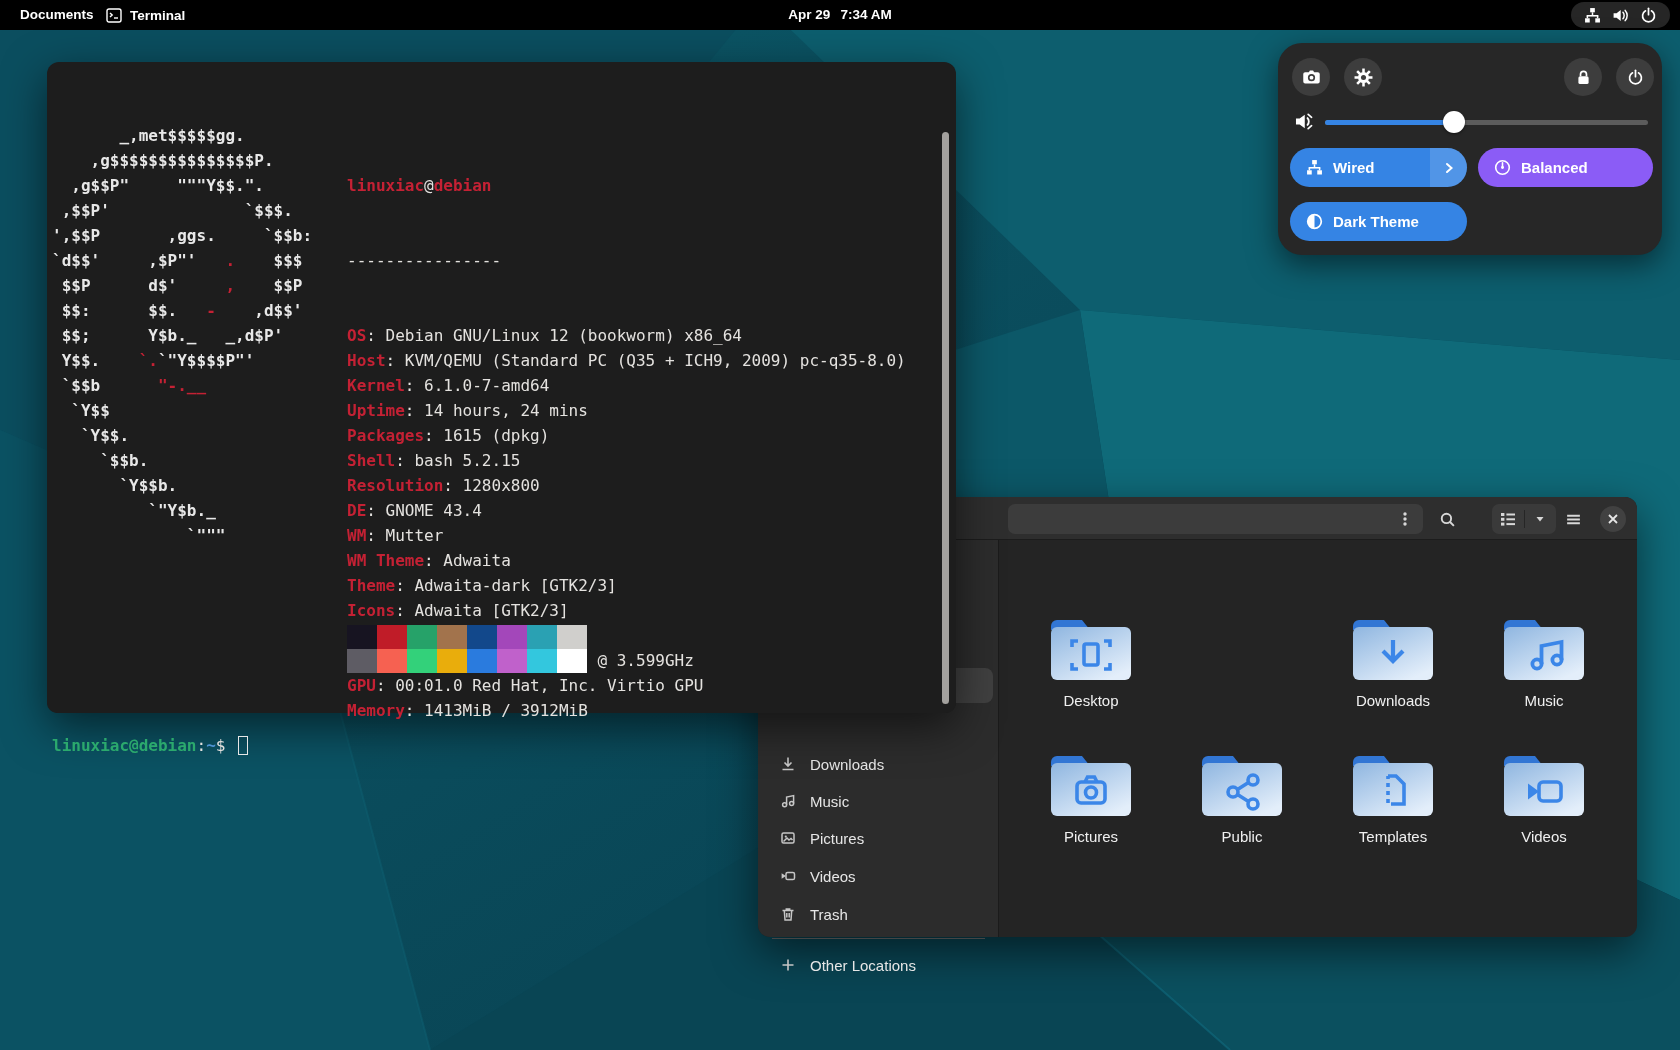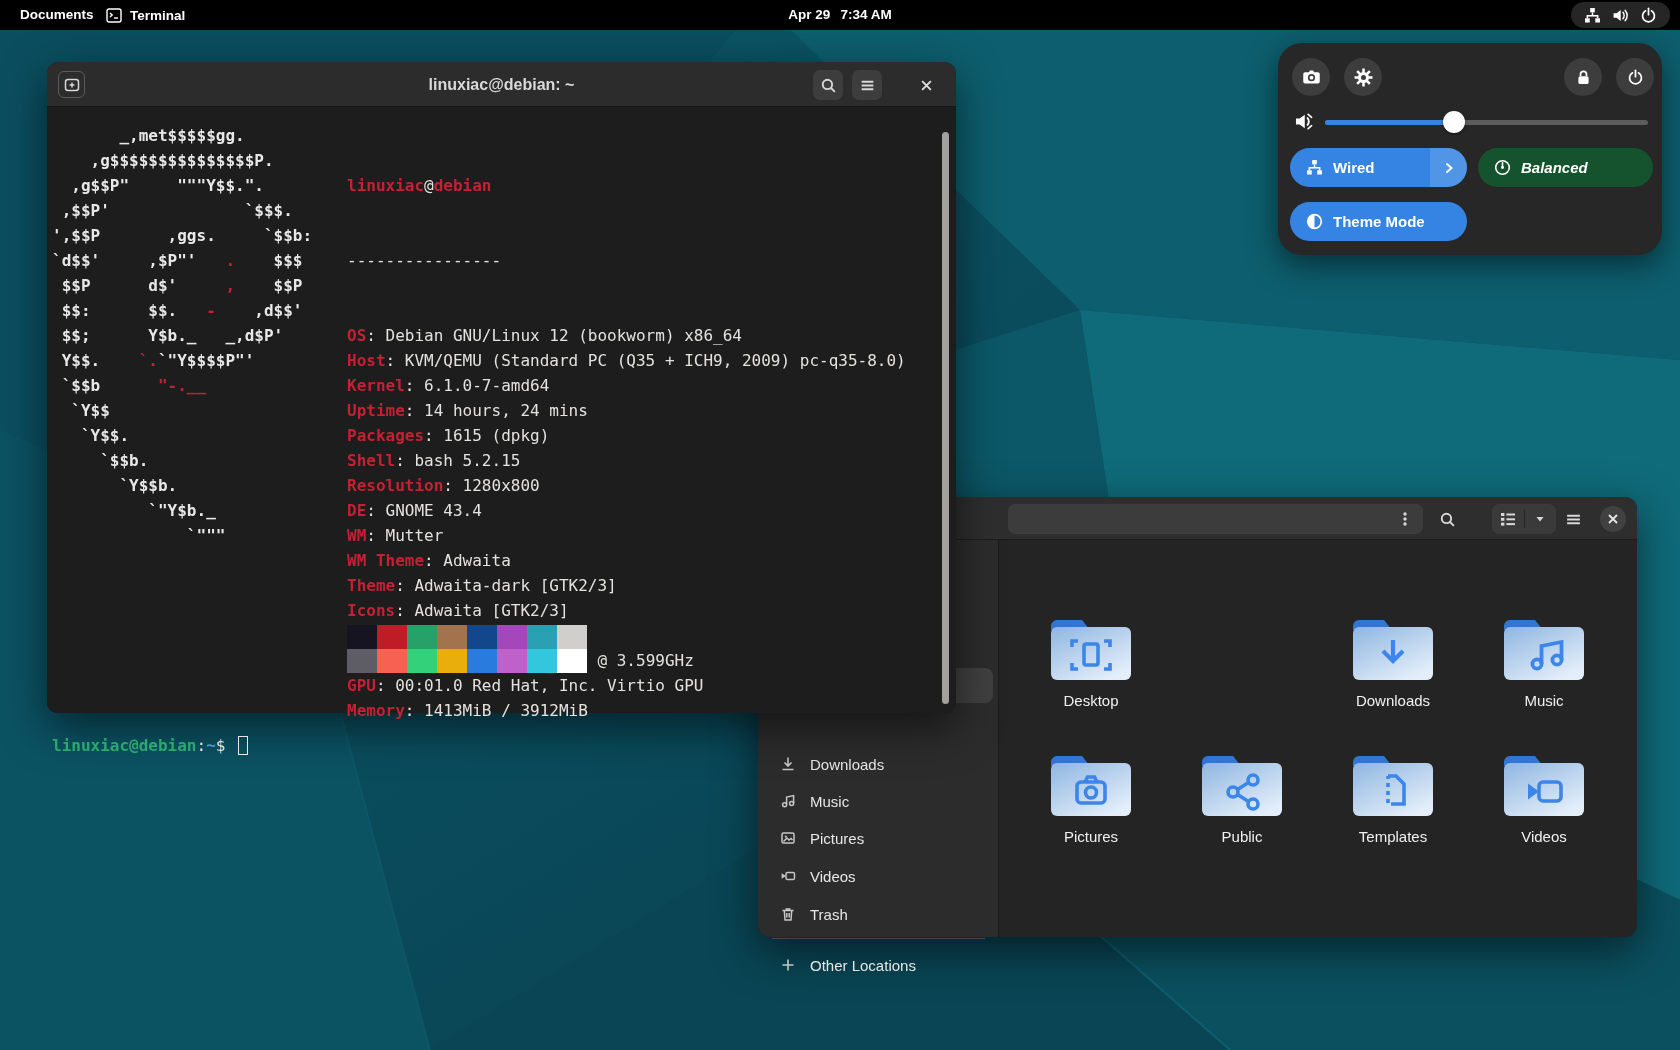--- a/index.html
+++ b/index.html
@@ -28,21 +28,21 @@
                display:flex; align-items:center; justify-content:center; top:15px; cursor:default; }
   .qs-track { position:absolute; left:47px; top:77px; width:323px; height:5px; border-radius:3px;
               background:#5c5c5c; }
   .qs-track-fill { position:absolute; left:0; top:0; height:5px; border-radius:3px; background:#3584e4; }
   .qs-knob { position:absolute; top:-9px; width:22px; height:22px; border-radius:50%; background:#fff;
              transform:translateX(-11px); box-shadow:0 1px 3px rgba(0,0,0,.5); }
   .qs-speaker { position:absolute; left:16px; top:68px; }
   .qs-pill { position:absolute; height:39px; border-radius:20px; display:flex; align-items:center;
              gap:10px; padding:0 16px; font-size:15px; font-weight:bold; }
   .qs-pill.blue { background:#3584e4; }
-  .qs-pill.gray { background:#14532d;font-style:italic; }
+  .qs-pill.gray { background:#8b5cf6; }
   .qs-wired { left:12px; top:105px; width:177px; }
   .qs-wired-arrow { position:absolute; right:0; top:0; width:37px; height:39px;
                     background:rgba(255,255,255,.14); border-radius:0 20px 20px 0;
                     display:flex; align-items:center; justify-content:center; }
   .qs-balanced { left:200px; top:105px; width:175px; }
   .qs-dark { left:12px; top:159px; width:177px; }
 
   
   .window { position:absolute; box-shadow:0 14px 44px rgba(0,0,0,.55); border-radius:12px; }
 
@@ -354,45 +354,20 @@
             <rect x="38" y="30" width="22" height="19" rx="4"></rect>
             <path d="M38 39.5L27 31.5v16z" fill="#3b86e8" stroke="none"></path>
           </g>
         </svg>
         <div class="folder-label">Videos</div>
       </div>
     </div>
   </div>
 
   <div class="window term">
-    <div class="term-titlebar">
-      <div class="term-title">linuxiac@debian: ~</div>
-      <div class="term-newtab">
-        <svg width="16" height="16" viewBox="0 0 16 16" fill="none" stroke="#d8d8d8" stroke-width="1.5">
-          <rect x="1.5" y="2.5" width="13" height="11" rx="2.5"></rect>
-            <path d="M8 5.5v5M5.5 8h5"></path>
-        </svg>
-      </div>
-      <div class="term-hbtn" style="left:766px;">
-        <svg width="17" height="17" viewBox="0 0 16 16" fill="none" stroke="#d8d8d8" stroke-width="1.8">
-          <circle cx="7" cy="7" r="4.4"></circle>
-            <path d="M10.4 10.4L14 14"></path>
-        </svg>
-      </div>
-      <div class="term-hbtn" style="left:805px;">
-        <svg width="17" height="17" viewBox="0 0 16 16" stroke="#d8d8d8" stroke-width="2" fill="none">
-          <path d="M2.5 4.5h11M2.5 8h11M2.5 11.5h11"></path>
-        </svg>
-      </div>
-      <div class="term-closebtn" style="left:864px;">
-        <svg width="13" height="13" viewBox="0 0 12 12" stroke="#e0e0e0" stroke-width="1.7" fill="none">
-          <path d="M2 2l8 8M10 2l-8 8"></path>
-        </svg>
-      </div>
-    </div>
 
     <div class="term-body">
       <div class="term-scrollbar"></div>
 
       <div class="term-art" id="ascii-art"><div><span>       _,met$$$$$gg.</span></div><div><span>    ,g$$$$$$$$$$$$$$$P.</span></div><div><span>  ,g$$P"     """Y$$.".</span></div><div><span> ,$$P'              `$$$.</span></div><div><span>',$$P       ,ggs.     `$$b:</span></div><div><span>`d$$'     ,$P"'   </span><span class="acc">.</span><span>    $$$</span></div><div><span> $$P      d$'     </span><span class="acc">,</span><span>    $$P</span></div><div><span> $$:      $$.   </span><span class="acc">-</span><span>    ,d$$'</span></div><div><span> $$;      Y$b._   _,d$P'</span></div><div><span> Y$$.    </span><span class="acc">`.</span><span>`"Y$$$$P"'</span></div><div><span> `$$b      </span><span class="acc">"-.__</span></div><div><span>  `Y$$</span></div><div><span>   `Y$$.</span></div><div><span>     `$$b.</span></div><div><span>       `Y$$b.</span></div><div><span>          `"Y$b._</span></div><div><span>              `"""</span></div></div>
 
       <div class="nf">
         <div class="nf-title"><span class="name">linuxiac</span><span class="at">@</span><span class="name">debian</span></div>
         <div>----------------</div>
         <div id="nf-lines"><div><span class="nf-label">OS</span><span>: Debian GNU/Linux 12 (bookworm) x86_64</span></div><div><span class="nf-label">Host</span><span>: KVM/QEMU (Standard PC (Q35 + ICH9, 2009) pc-q35-8.0)</span></div><div><span class="nf-label">Kernel</span><span>: 6.1.0-7-amd64</span></div><div><span class="nf-label">Uptime</span><span>: 14 hours, 24 mins</span></div><div><span class="nf-label">Packages</span><span>: 1615 (dpkg)</span></div><div><span class="nf-label">Shell</span><span>: bash 5.2.15</span></div><div><span class="nf-label">Resolution</span><span>: 1280x800</span></div><div><span class="nf-label">DE</span><span>: GNOME 43.4</span></div><div><span class="nf-label">WM</span><span>: Mutter</span></div><div><span class="nf-label">WM Theme</span><span>: Adwaita</span></div><div><span class="nf-label">Theme</span><span>: Adwaita-dark [GTK2/3]</span></div><div><span class="nf-label">Icons</span><span>: Adwaita [GTK2/3]</span></div><div><span class="nf-label">Terminal</span><span>: gnome-terminal</span></div><div><span class="nf-label">CPU</span><span>: AMD Ryzen 5 3600 (2) @ 3.599GHz</span></div><div><span class="nf-label">GPU</span><span>: 00:01.0 Red Hat, Inc. Virtio GPU</span></div><div><span class="nf-label">Memory</span><span>: 1413MiB / 3912MiB</span></div></div>
@@ -534,17 +509,17 @@
         <circle cx="8" cy="8" r="1.4" fill="#fff" stroke="none"></circle>
       </svg>
       <span>Balanced</span>
     </div>
 
     <div class="qs-pill blue qs-dark">
       <svg width="17" height="17" viewBox="0 0 16 16">
         <circle cx="8" cy="8" r="6.4" fill="none" stroke="#fff" stroke-width="1.6"></circle>
         <path d="M8 1.6a6.4 6.4 0 0 0 0 12.8z" fill="#fff"></path>
       </svg>
-      <span>Theme Mode</span>
+      <span>Dark Theme</span>
     </div>
   </div>
 
 </div>
 
 </body></html>

